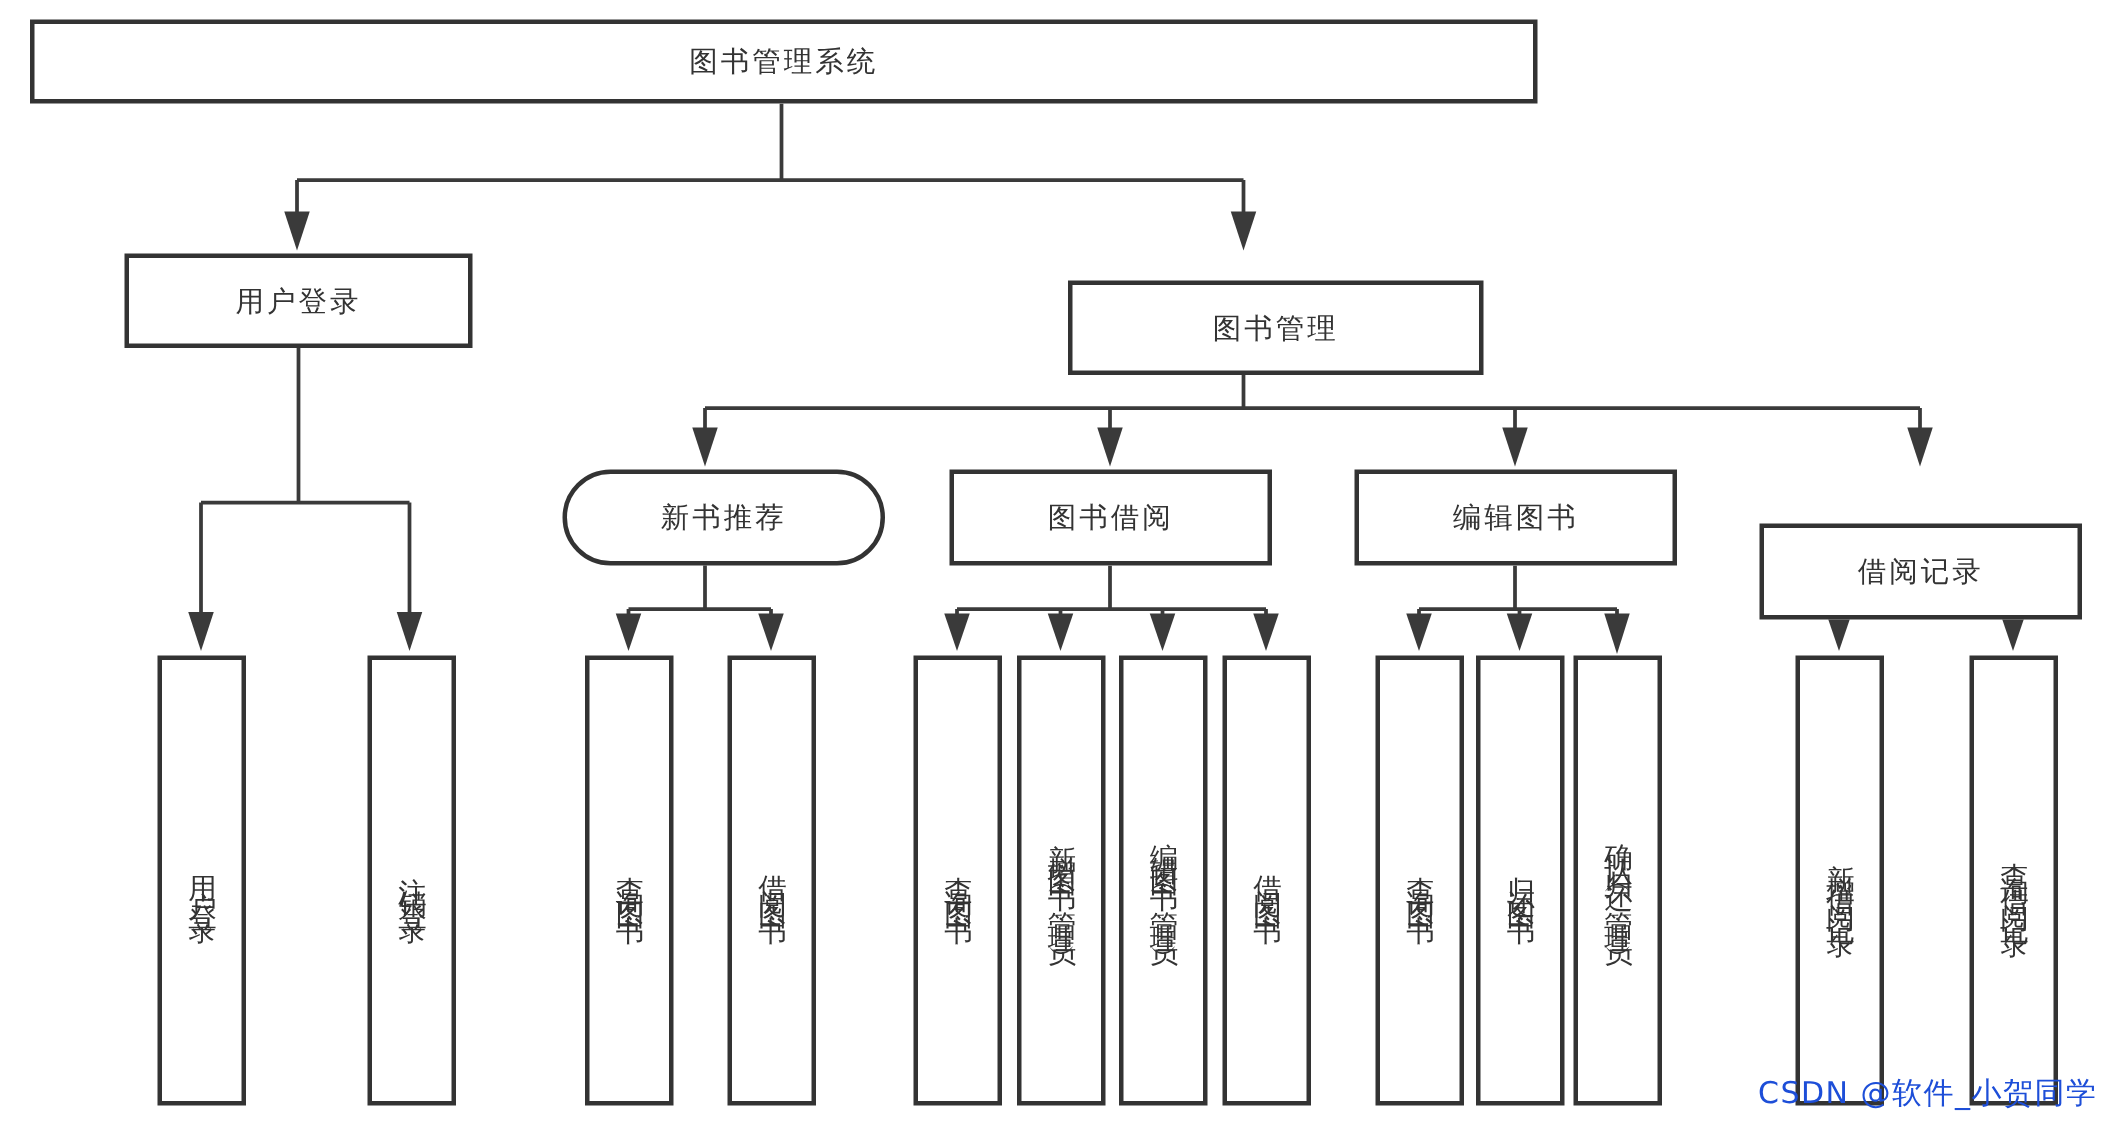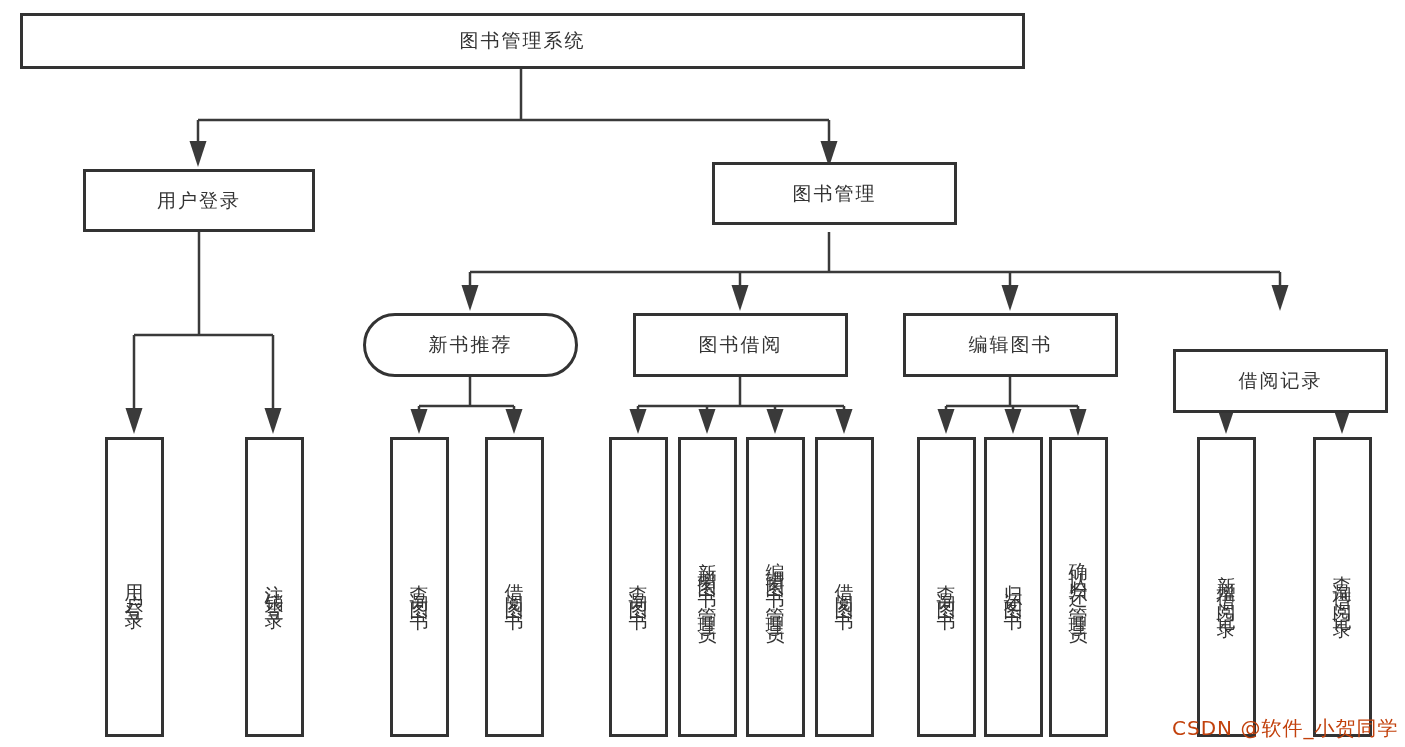--- a/index.html
+++ b/index.html
@@ -39,23 +39,23 @@
     width: 59px;
     height: 300px;
     writing-mode: vertical-rl;
     text-orientation: mixed;
     font-size: 19px;
     letter-spacing: 9px;
     line-height: 1;
   }
   .root   { left: 20px;  top: 13px;  width: 1005px; height: 56px; }
   .lvl2-a { left: 83px;  top: 169px; width: 232px;  height: 63px; }
-  .lvl2-b { left: 712px; top: 162px; width: 245px;  height: 63px; }
+  .lvl2-b { left: 712px; top: 187px; width: 277px;  height: 63px; }
   .lvl3   { top: 313px; width: 215px; height: 64px; }
-  .lvl3-a { left: 363px; border-radius: 32px; }
+  .lvl3-a { left: 375px; border-radius: 32px; }
   .lvl3-b { left: 633px; font-family: Liberation Mono, monospace; }
   .lvl3-c { left: 903px; }
   .lvl3-d { left: 1173px; margin-top: 36px; }
   .leaf-1  { left: 105px; }
   .leaf-2  { left: 245px; }
   .leaf-3  { left: 390px; }
   .leaf-4  { left: 485px; }
   .leaf-5  { left: 609px; }
   .leaf-6  { left: 678px; }
   .leaf-7  { left: 746px; }
@@ -64,21 +64,21 @@
   .leaf-10 { left: 984px; }
   .leaf-11 { left: 1049px; }
   .leaf-12 { left: 1197px; }
   .leaf-13 { left: 1313px; }
   #watermark {
     position: absolute;
     left: 1172px;
     top: 715px;
     font-size: 20px;
     letter-spacing: 1px;
-    color: #c2410c;
+    color: #1d4ed8;
     white-space: nowrap;
     z-index: 5;
   }
   .cline { stroke: #3a3a3a; stroke-width: 2.5; fill: none; }
   .ahead { fill: #3a3a3a; stroke: none; }
 </style>
 </head>
 <body>
 
 <div id="canvas">

